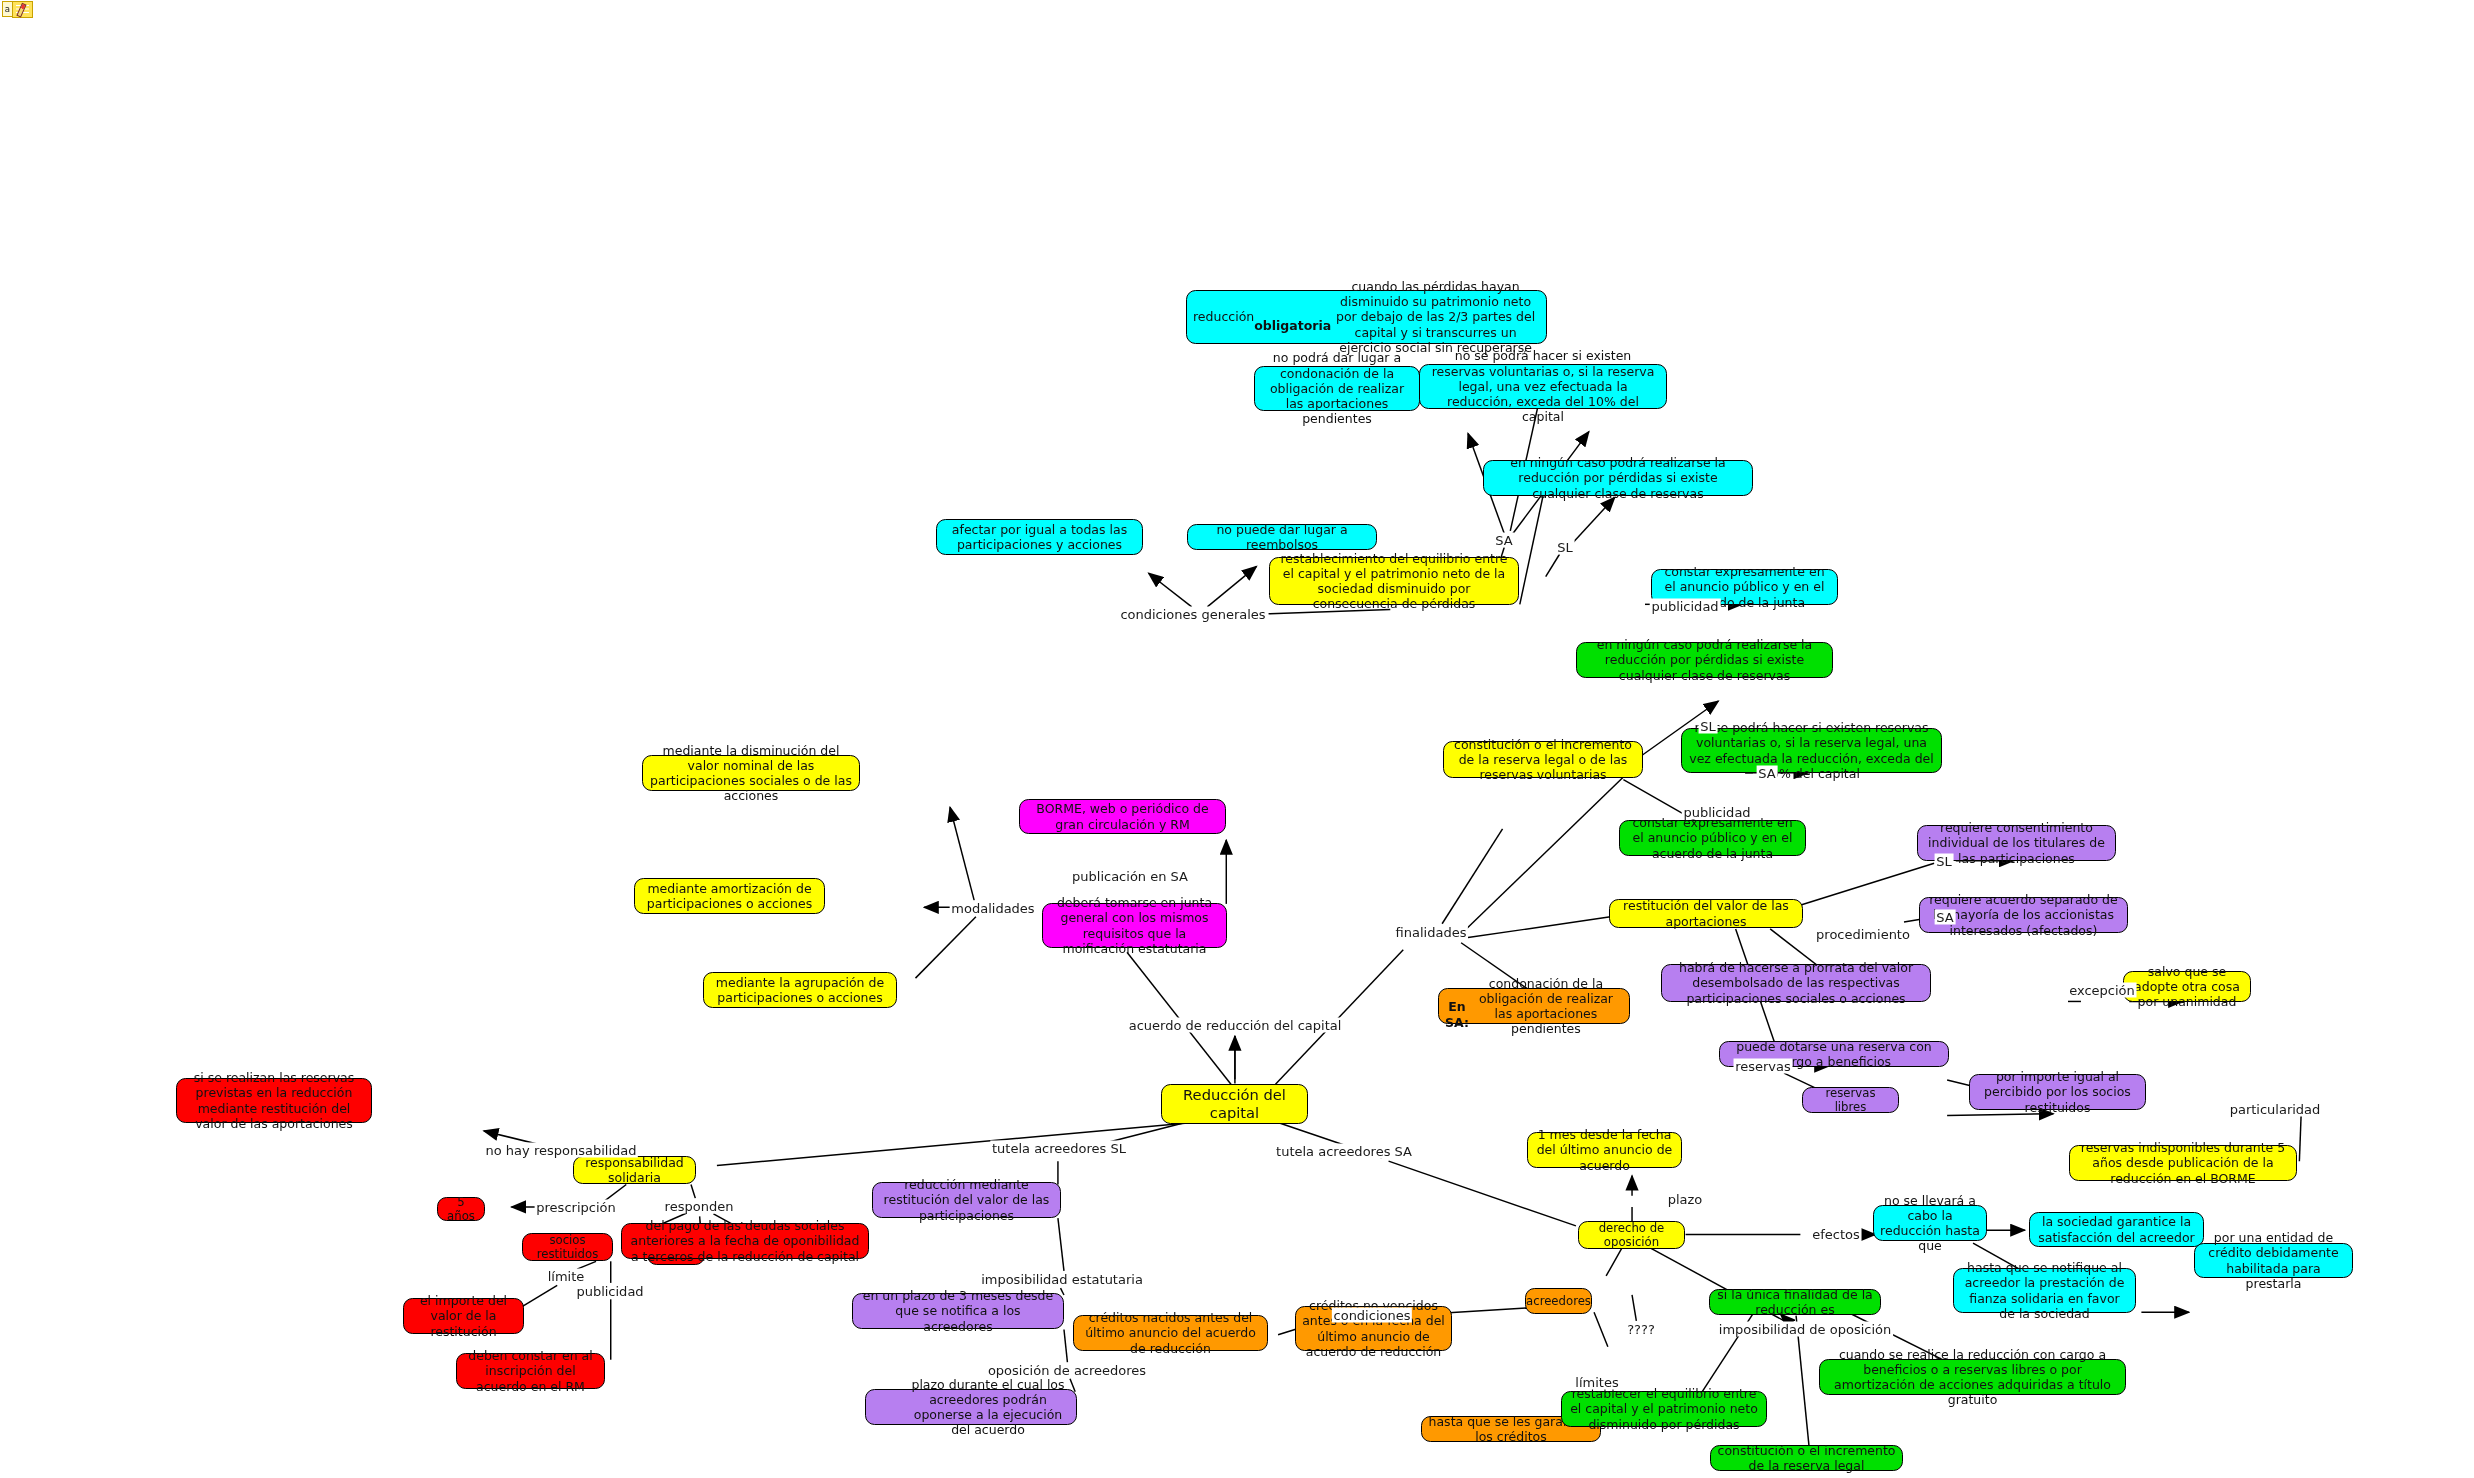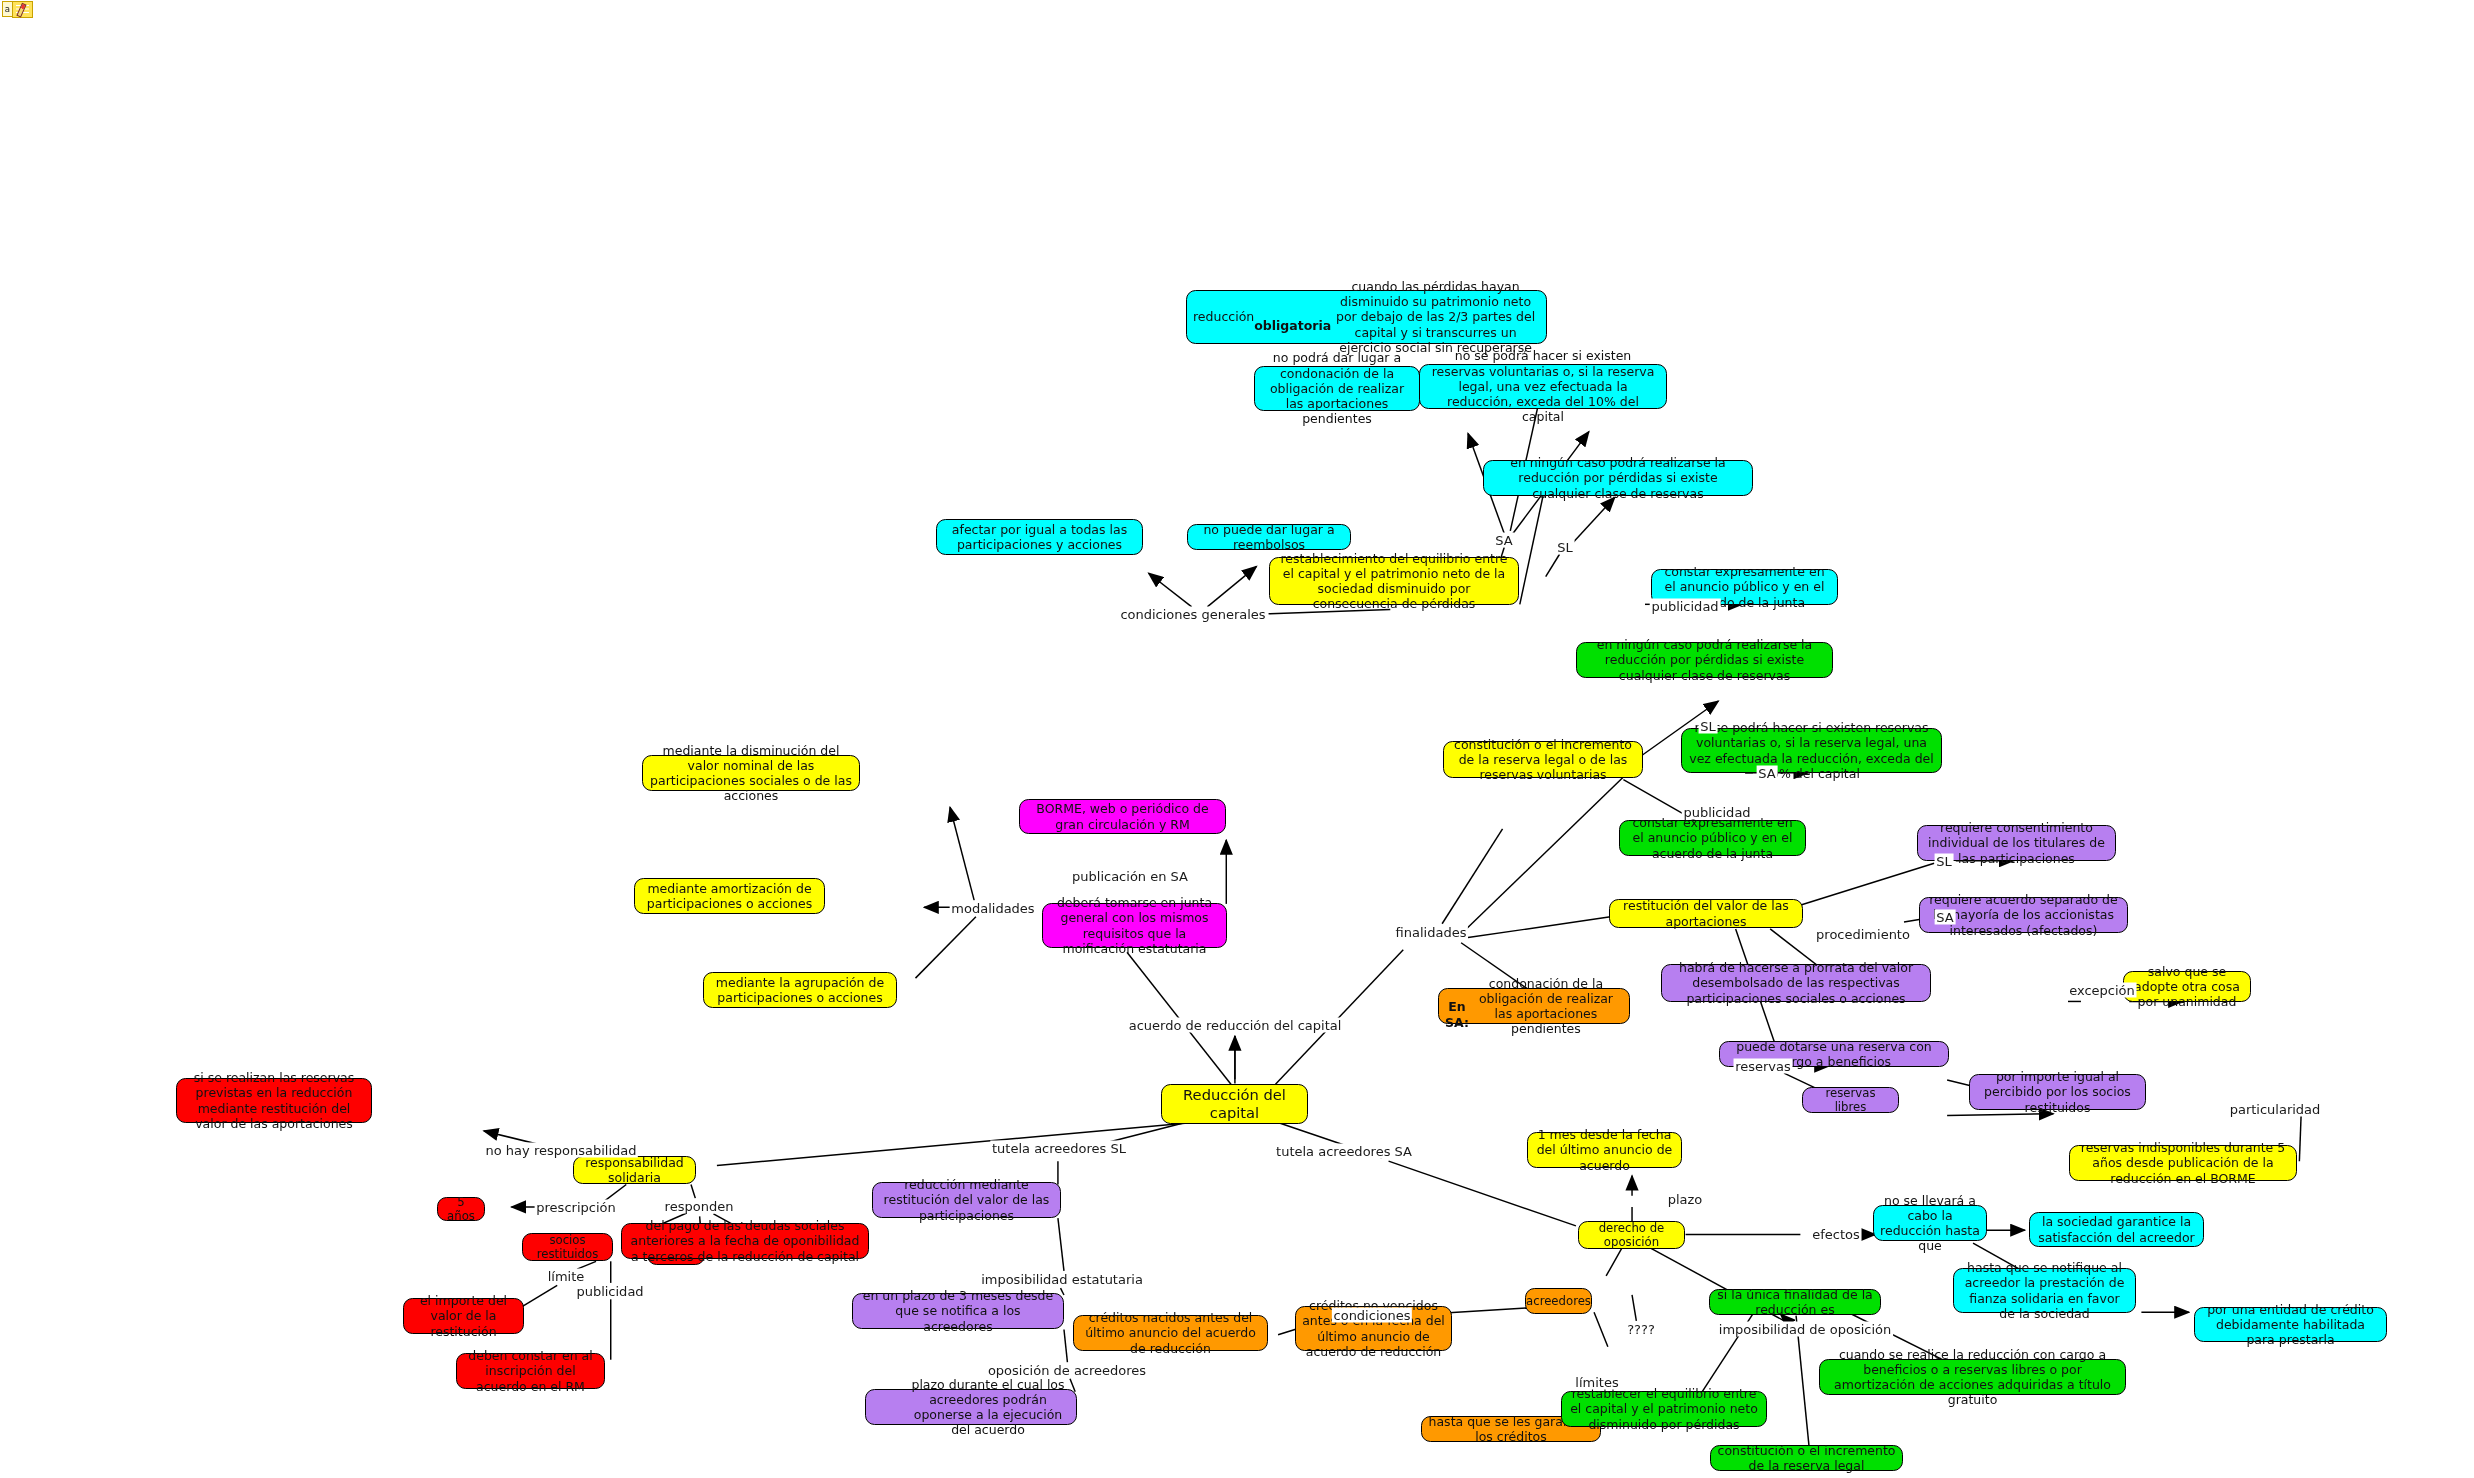--- a/index.html
+++ b/index.html
@@ -178,21 +178,21 @@
       <path d="M2140,1520 L2260,1580"></path>
     </g>
   </svg>
 
   <div id="nodes-layer">
       <div class="node c-cyan" style="left: 1186px; top: 290px; width: 361px; height: 54px; font-size: 12.5px;">reducción <b>obligatoria</b> cuando las pérdidas hayan disminuido su patrimonio neto por debajo de las 2/3 partes del capital y si transcurres un ejercicio social sin recuperarse</div>
       <div class="node c-cyan" style="left: 1254px; top: 366px; width: 166px; height: 45px; font-size: 12.5px;">no podrá dar lugar a condonación de la obligación de realizar las aportaciones pendientes</div>
       <div class="node c-cyan" style="left: 1419px; top: 364px; width: 248px; height: 45px; font-size: 12.5px;">no se podrá hacer si existen reservas voluntarias o, si la reserva legal, una vez efectuada la reducción, exceda del 10% del capital</div>
       <div class="node c-cyan" style="left: 1483px; top: 460px; width: 270px; height: 36px; font-size: 12.5px;">en ningún caso podrá realizarse la reducción por pérdidas si existe cualquier clase de reservas</div>
       <div class="node c-cyan" style="left: 936px; top: 519px; width: 207px; height: 36px; font-size: 12.5px;">afectar por igual a todas las participaciones y acciones</div>
-      <div class="node c-cyan" style="left: 1187px; top: 524px; width: 164px; height: 26px; font-size: 12.5px;">no puede dar lugar a reembolsos</div>
+      <div class="node c-cyan" style="left: 1187px; top: 524px; width: 190px; height: 26px; font-size: 12.5px;">no puede dar lugar a reembolsos</div>
       <div class="node c-yellow" style="left: 1269px; top: 557px; width: 250px; height: 48px; font-size: 12.5px;">restablecimiento del equilibrio entre el capital y el patrimonio neto de la sociedad disminuido por consecuencia de pérdidas</div>
       <div class="node c-cyan" style="left: 1651px; top: 569px; width: 187px; height: 36px; font-size: 12.5px;">constar expresamente en el anuncio público y en el acuerdo de la junta</div>
       <div class="node c-green" style="left: 1576px; top: 642px; width: 257px; height: 36px; font-size: 12.5px;">en ningún caso podrá realizarse la reducción por pérdidas si existe cualquier clase de reservas</div>
       <div class="node c-green" style="left: 1681px; top: 728px; width: 261px; height: 45px; font-size: 12.5px;">no se podrá hacer si existen reservas voluntarias o, si la reserva legal, una vez efectuada la reducción, exceda del 10% del capital</div>
       <div class="node c-yellow" style="left: 1443px; top: 741px; width: 200px; height: 37px; font-size: 12.5px;">constitución o el incremento de la reserva legal o de las reservas voluntarias</div>
       <div class="node c-green" style="left: 1619px; top: 820px; width: 187px; height: 36px; font-size: 12.5px;">constar expresamente en el anuncio público y en el acuerdo de la junta</div>
       <div class="node c-purple" style="left: 1917px; top: 825px; width: 199px; height: 36px; font-size: 12.5px;">requiere consentimiento individual de los titulares de las participaciones</div>
       <div class="node c-purple" style="left: 1919px; top: 897px; width: 209px; height: 36px; font-size: 12.5px;">requiere acuerdo separado de la mayoría de los accionistas interesados (afectados)</div>
       <div class="node c-yellow" style="left: 1609px; top: 899px; width: 194px; height: 29px; font-size: 12.5px;">restitución del valor de las aportaciones</div>
       <div class="node c-purple" style="left: 1661px; top: 964px; width: 270px; height: 38px; font-size: 12.5px;">habrá de hacerse a prorrata del valor desembolsado de las respectivas participaciones sociales o acciones</div>
@@ -220,21 +220,21 @@
       <div class="node c-purple" style="left: 865px; top: 1389px; width: 212px; height: 36px; font-size: 12.5px; padding-left: 40px;">plazo durante el cual los acreedores podrán oponerse a la ejecución del acuerdo</div>
       <div class="node c-orange" style="left: 1073px; top: 1315px; width: 195px; height: 36px; font-size: 12.5px;">créditos nacidos antes del último anuncio del acuerdo de reducción</div>
       <div class="node c-orange" style="left: 1295px; top: 1306px; width: 157px; height: 45px; font-size: 12.5px;">créditos no vencidos antes o en la fecha del último anuncio de acuerdo de reducción</div>
       <div class="node c-orange" style="left: 1525px; top: 1288px; width: 67px; height: 26px; font-size: 11.7px;">acreedores</div>
       <div class="node c-orange" style="left: 1421px; top: 1416px; width: 180px; height: 26px; font-size: 12.5px;">hasta que se les garantize los créditos</div>
       <div class="node c-yellow" style="left: 1527px; top: 1132px; width: 155px; height: 36px; font-size: 12.5px;">1 mes desde la fecha del último anuncio de acuerdo</div>
       <div class="node c-yellow" style="left: 1578px; top: 1221px; width: 107px; height: 28px; font-size: 11.7px;">derecho de oposición</div>
       <div class="node c-cyan" style="left: 1873px; top: 1205px; width: 114px; height: 36px; font-size: 12.5px;">no se llevará a cabo la reducción hasta que</div>
       <div class="node c-cyan" style="left: 2029px; top: 1212px; width: 175px; height: 35px; font-size: 12.5px;">la sociedad garantice la satisfacción del acreedor</div>
       <div class="node c-cyan" style="left: 1953px; top: 1268px; width: 183px; height: 45px; font-size: 12.5px;">hasta que se notifique al acreedor la prestación de fianza solidaria en favor de la sociedad</div>
-      <div class="node c-cyan" style="left: 2194px; top: 1307px; width: 193px; height: 35px; font-size: 12.5px;">por una entidad de crédito debidamente habilitada para prestarla</div>
+      <div class="node c-cyan" style="left: 2194px; top: 1243px; width: 159px; height: 35px; font-size: 12.5px;">por una entidad de crédito debidamente habilitada para prestarla</div>
       <div class="node c-green" style="left: 1709px; top: 1289px; width: 172px; height: 26px; font-size: 12.5px;">si la única finalidad de la reducción es</div>
       <div class="node c-green" style="left: 1561px; top: 1391px; width: 206px; height: 36px; font-size: 12.5px;">restablecer el equilibrio entre el capital y el patrimonio neto disminuido por pérdidas</div>
       <div class="node c-green" style="left: 1710px; top: 1445px; width: 193px; height: 26px; font-size: 12.5px;">constitución o el incremento de la reserva legal</div>
       <div class="node c-green" style="left: 1819px; top: 1359px; width: 307px; height: 36px; font-size: 12.5px;">cuando se realice la reducción con cargo a beneficios o a reservas libres o por amortización de acciones adquiridas a título gratuito</div>
     </div>
   <div id="labels-layer">
       <div class="elabel" style="left: 1504px; top: 540px;">SA</div>
       <div class="elabel" style="left: 1565px; top: 547px;">SL</div>
       <div class="elabel" style="left: 1193px; top: 614px;">condiciones generales</div>
       <div class="elabel" style="left: 1685px; top: 606px;">publicidad</div>

